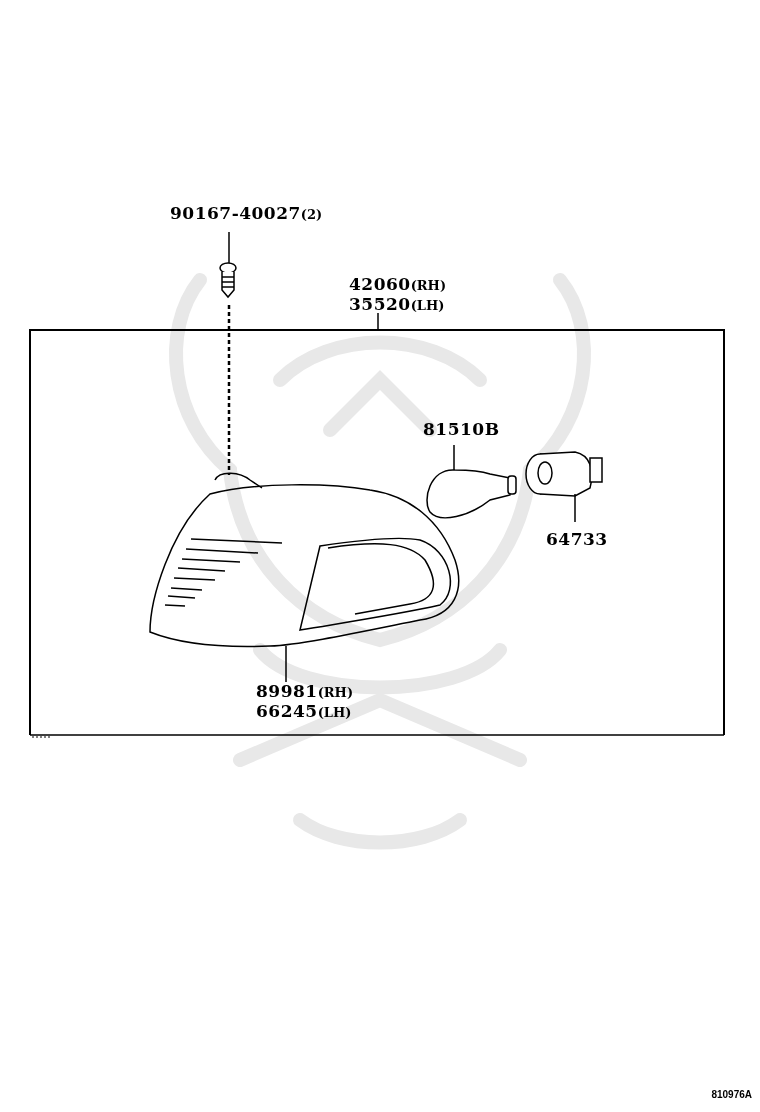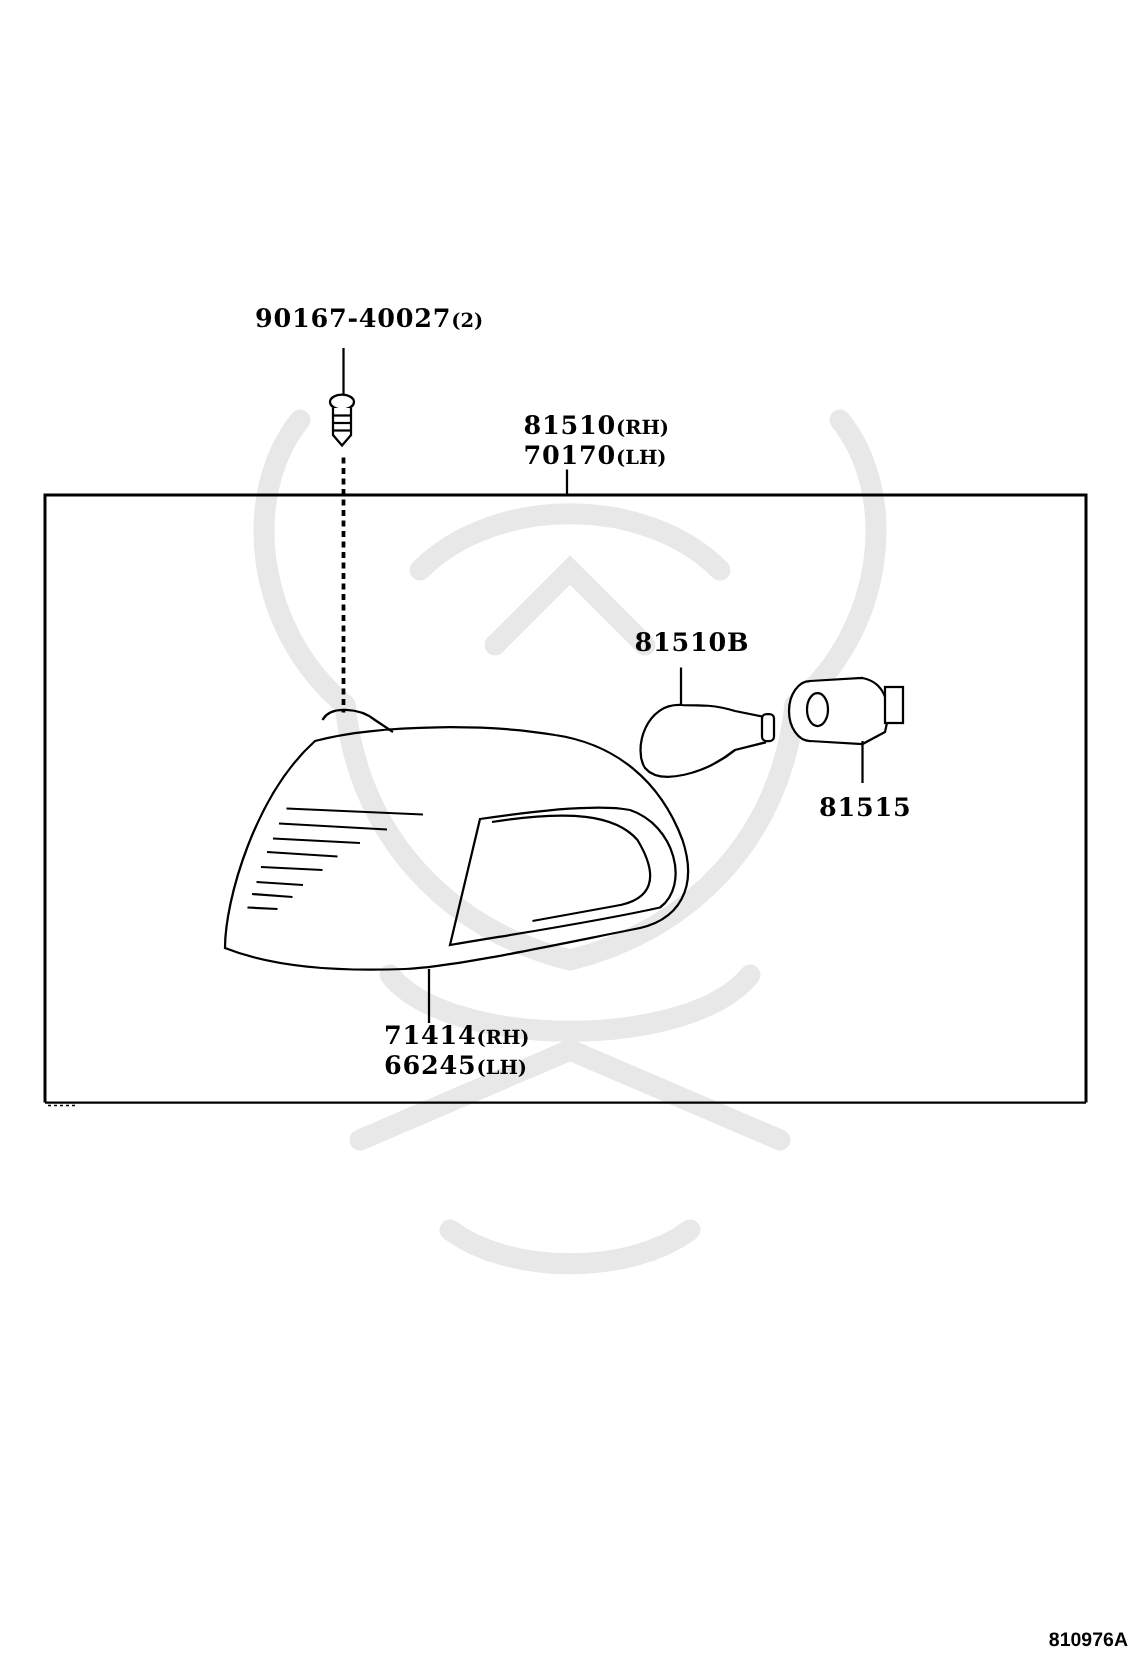--- a/index.html
+++ b/index.html
@@ -1,20 +1,20 @@
 <!DOCTYPE html>
 <html><head>
   <meta charset="utf-8">
   <style>
     html, body { margin: 0; padding: 0; background: #ffffff; }
     body { width: 760px; height: 1112px; position: relative; overflow: hidden; font-family: "DejaVu Sans Mono", monospace; }
     .canvas { position: absolute; left: 0; top: 0; width: 760px; height: 1112px; }
     .lbl { position: absolute; font-family: "DejaVu Serif", serif; font-weight: bold; font-size: 17px; color: #000; line-height: 18px; white-space: nowrap; letter-spacing: 0.5px; }
     .lbl .sfx { font-size: 13px; letter-spacing: 0; }
-    .fig-id { position: absolute; right: 8px; bottom: 12px; font-family: "Liberation Sans", sans-serif; font-weight: bold; font-size: 13px; color: #000; margin-top: 12px; }
+    .fig-id { position: absolute; right: 8px; bottom: 12px; font-family: "Liberation Sans", sans-serif; font-weight: bold; font-size: 10px; color: #000; margin-top: 12px; }
   </style>
 </head>
 <body>
 
 <svg class="canvas" width="760" height="1112" viewBox="0 0 760 1112" xmlns="http://www.w3.org/2000/svg">
 
   <g fill="none" stroke="#e8e8e8" stroke-width="14" stroke-linecap="round">
     <path d="M200,280 C160,330 170,420 230,470"></path>
     <path d="M560,280 C600,330 590,420 530,470"></path>
     <path d="M280,380 C330,330 430,330 480,380"></path>
@@ -71,30 +71,30 @@
     <rect x="590" y="458" width="12" height="24"></rect>
     <line x1="575" y1="494" x2="575" y2="522"></line>
   </g>
 </svg>
 
 <div class="lbl" style="left:170px; top:204px;">
   <span>90167-40027</span><span class="sfx">(2)</span>
 </div>
 
 <div class="lbl" style="left:349px; top:275px;">
-  <div><span>81510</span><span class="sfx">(RH)</span></div>
-  <div><span>70170</span><span class="sfx">(LH)</span></div>
+  <div><span>42060</span><span class="sfx">(RH)</span></div>
+  <div><span>35520</span><span class="sfx">(LH)</span></div>
 </div>
 
 <div class="lbl" style="left:423px; top:420px;text-align:center;">
   <span>81510B</span>
 </div>
 
 <div class="lbl" style="left:546px; top:530px;">
-  <span>81515</span>
+  <span>64733</span>
 </div>
 
 <div class="lbl" style="left:256px; top:682px;">
-  <div><span>71414</span><span class="sfx">(RH)</span></div>
+  <div><span>89981</span><span class="sfx">(RH)</span></div>
   <div><span>66245</span><span class="sfx">(LH)</span></div>
 </div>
 
 <div class="fig-id">810976A</div>
 
 </body></html>

